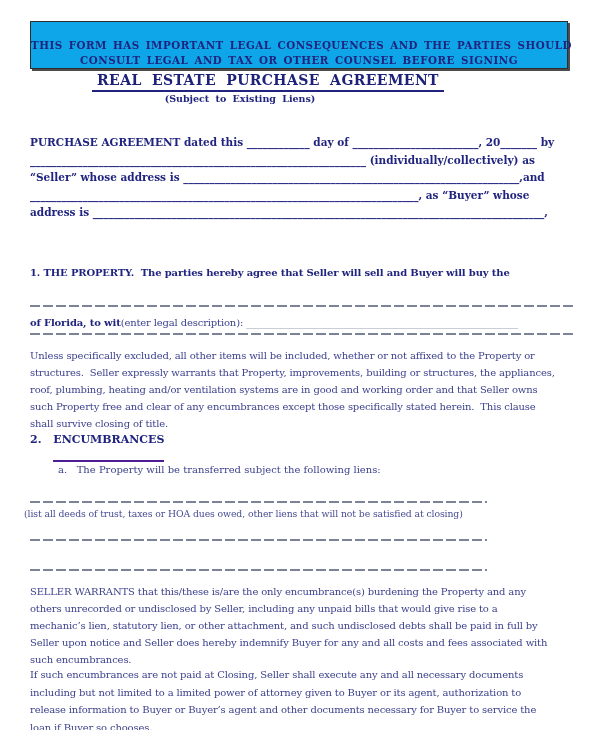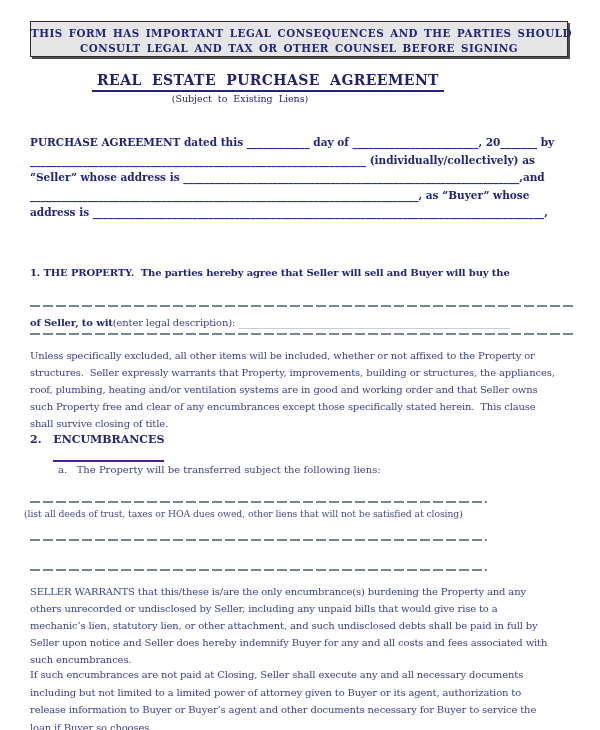--- a/index.html
+++ b/index.html
@@ -2,36 +2,36 @@
 <html><head>
 <meta charset="utf-8">
 <style>
   html,body{margin:0;padding:0;background:#ffffff;}
   .page{
     position:relative;width:600px;height:730px;background:#ffffff;overflow:hidden;
     font-family:"DejaVu Serif", serif;
   }
   .notice-box{
     position:absolute;left:30px;top:21px;width:536px;height:30px;
-    border:1px solid #2e2e2e;box-shadow:2px 2px 0 #4c4c4c;background:#e5e5e5;
-    text-align:center;padding-top:4px;
+    border:1px solid #2e2e2e;box-shadow:2px 2px 0 #4c4c4c;background:#0ea5e9;
+    text-align:center;padding-top:16px;
   }
   .notice-line{
     font-size:10.3px;font-weight:bold;color:#20247f;line-height:15px;
     letter-spacing:0.5px;word-spacing:2px;white-space:pre;
   }
   .title-wrap{position:absolute;left:0;top:70px;width:536px;text-align:center;}
   .doc-title{
     display:inline-block;font-size:14px;font-weight:bold;color:#1d2178;
     letter-spacing:0.4px;word-spacing:5px;border-bottom:2px solid #20247f;
     padding:0 5px 2px 5px;white-space:pre;
   }
   .subtitle{
     position:absolute;left:0;top:93px;width:480px;text-align:center;
-    font-size:9.5px;font-weight:normal;color:#20247f;word-spacing:3px;white-space:pre;
+    font-size:9.5px;font-weight:bold;color:#20247f;word-spacing:3px;white-space:pre;
   }
   .para{
     position:absolute;left:30px;width:548px;overflow:hidden;white-space:pre;
     font-size:10px;line-height:17px;color:#3d428c;letter-spacing:-0.15px;
   }
   .para.bold-para{
     font-size:10.5px;font-weight:bold;color:#20247f;letter-spacing:0;line-height:17.5px;
   }
   .line{white-space:pre;overflow:hidden;}
   .b{font-weight:bold;color:#20247f;}
@@ -70,21 +70,21 @@
   <div class="subtitle">(Subject to Existing Liens)</div>
 
   <div class="para bold-para" style="top:134px;">PURCHASE AGREEMENT dated this ____________ day of ________________________, 20_______ by
 ________________________________________________________________ (individually/collectively) as
 “Seller” whose address is ________________________________________________________________,and
 __________________________________________________________________________, as “Buyer” whose
 address is ______________________________________________________________________________________,</div>
 
   <div class="para" style="top:232px;line-height:16.5px;">
     <div class="line"><span class="b">1. </span><span class="b u-head">THE PROPERTY.</span><span class="b">  The parties hereby agree that Seller will sell and Buyer will buy the</span></div>
-    <div class="line"><span class="b">of Seller, to wit</span><span>(enter legal description): </span><span class="fill-text">________________________________________________________</span></div>
+    <div class="line"><span class="b">of Florida, to wit</span><span>(enter legal description): </span><span class="fill-text">________________________________________________________</span></div>
   </div>
 
   <div class="fill-line fill-wide" style="top:305px;"></div>
   <div class="fill-line fill-wide" style="top:333px;"></div>
 
   <div class="para" style="top:347px;">Unless specifically excluded, all other items will be included, whether or not affixed to the Property or
 structures.  Seller expressly warrants that Property, improvements, building or structures, the appliances,
 roof, plumbing, heating and/or ventilation systems are in good and working order and that Seller owns
 such Property free and clear of any encumbrances except those specifically stated herein.  This clause
 shall survive closing of title.</div>

